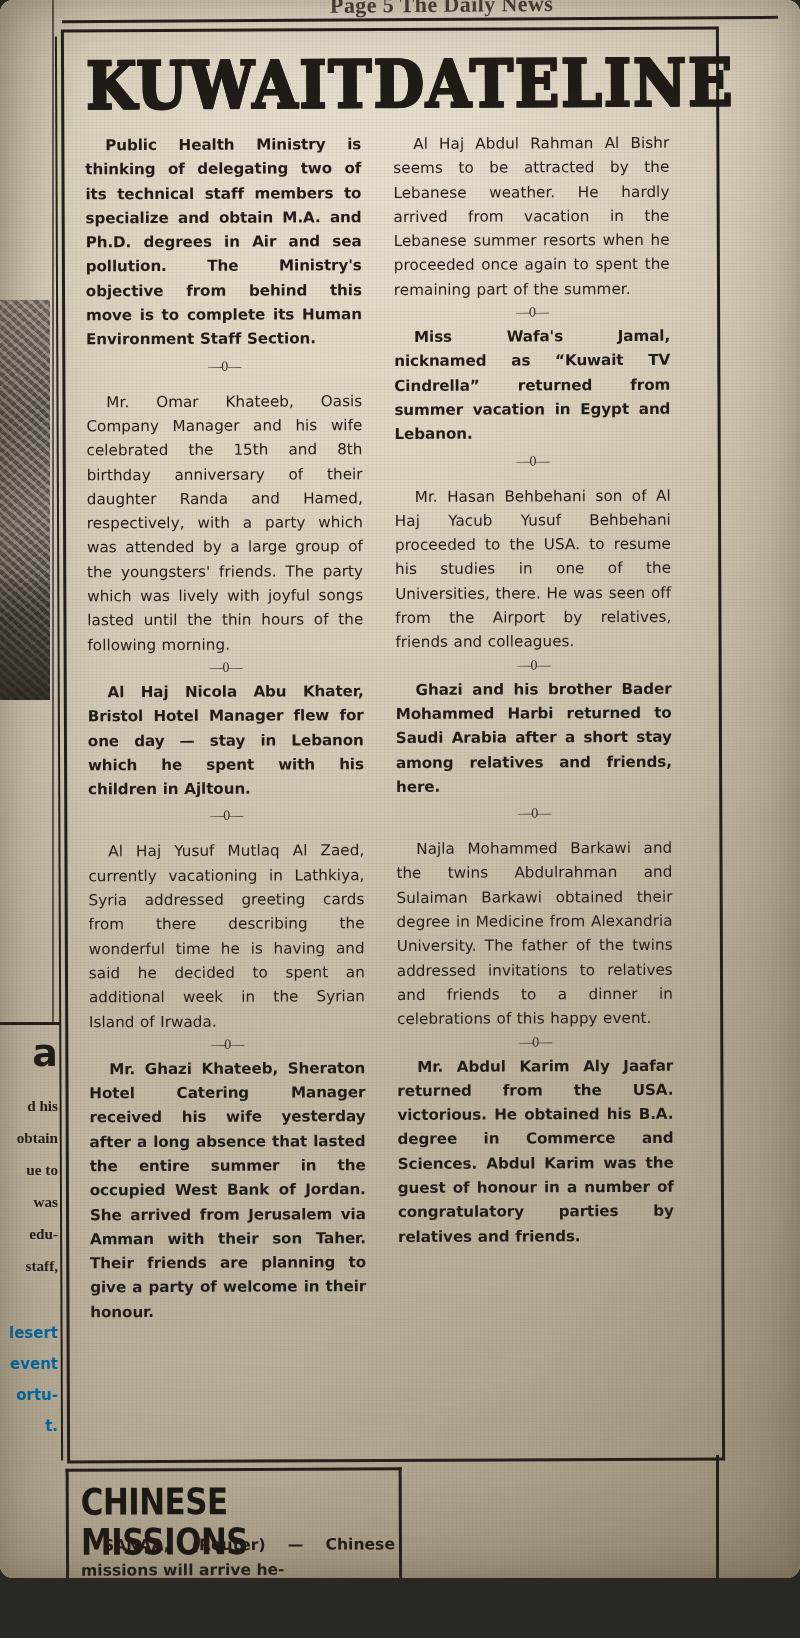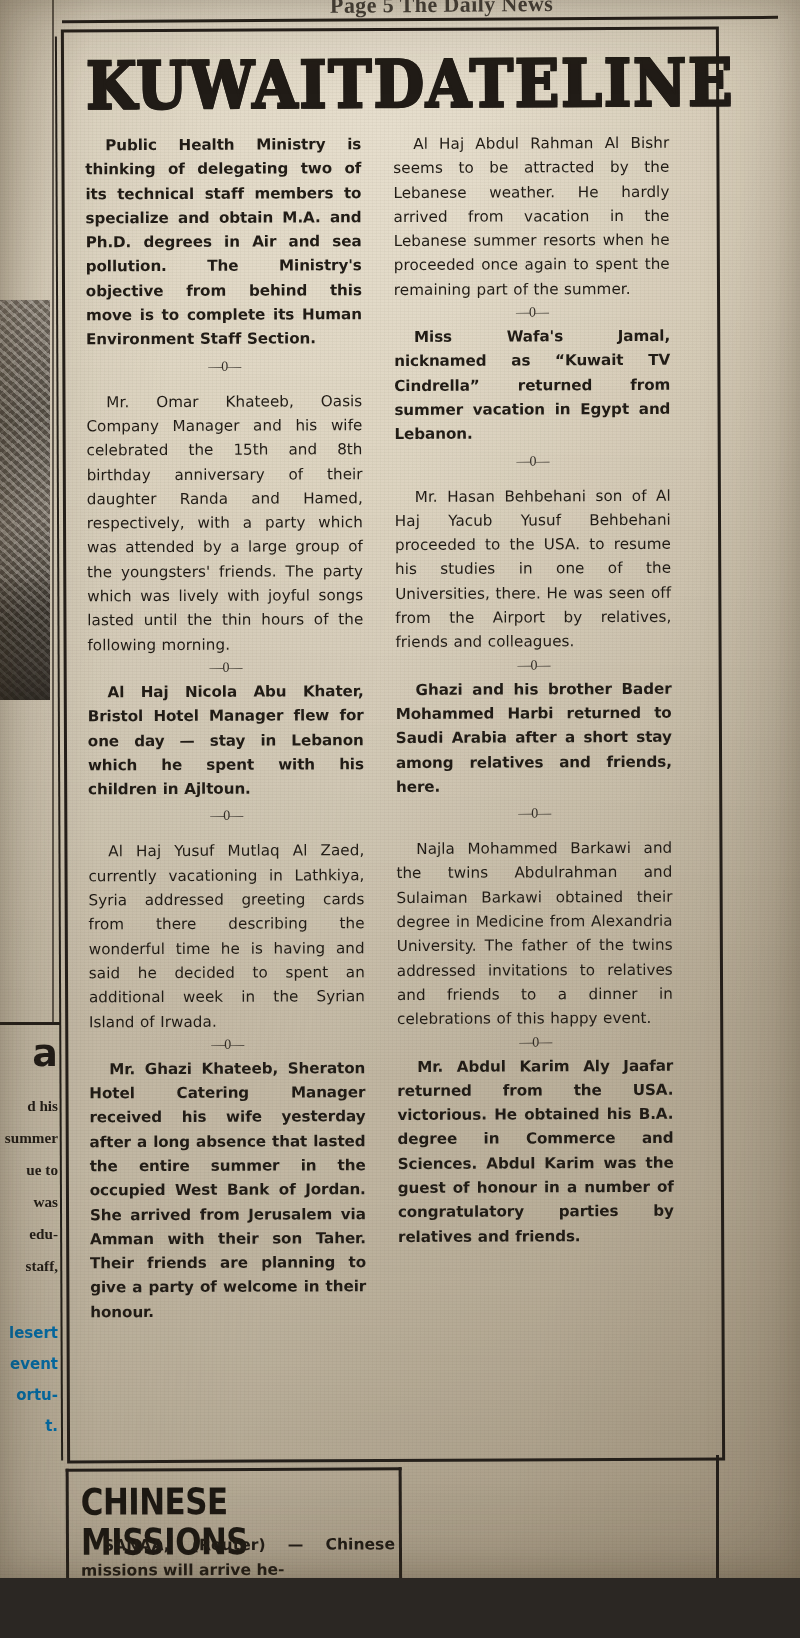--- a/index.html
+++ b/index.html
@@ -3,20 +3,21 @@
 <meta charset="utf-8">
 <style>
   html,body{margin:0;padding:0;background:#2b2723;}
   .page{
     position:relative;
     width:800px;height:1578px;
     overflow:hidden;
     background:#cfc7b6;
     font-family:"Liberation Sans", sans-serif;
     color:#1a1713;
+    border-radius:13px;
   }
   
   .paper-base{
     position:absolute;inset:0;
     background:
       radial-gradient(120% 60% at 48% 8%, #e6decd 0%, #ded5c2 38%, #d2c9b6 72%, #c6bca8 100%);
   }
   .paper-shade{
     position:absolute;inset:0;
     background:
@@ -200,21 +201,21 @@
   <div class="left-strip">
     <div class="photo">
       <div class="tex"></div>
       <div class="dark"></div>
     </div>
     <div class="lrule2"></div>
     <div class="lrule"></div>
     <div class="lheadline">a</div>
     <div class="lbody">
       <span>d his</span>
-      <span>summer</span>
+      <span>obtain</span>
       <span>ue to</span>
       <span>was</span>
       <span>edu-</span>
       <span>staff,</span>
     </div>
     <div class="lbody2">
       <span>lesert</span>
       <span>event</span>
       <span>ortu-</span>
       <span>t.</span>

